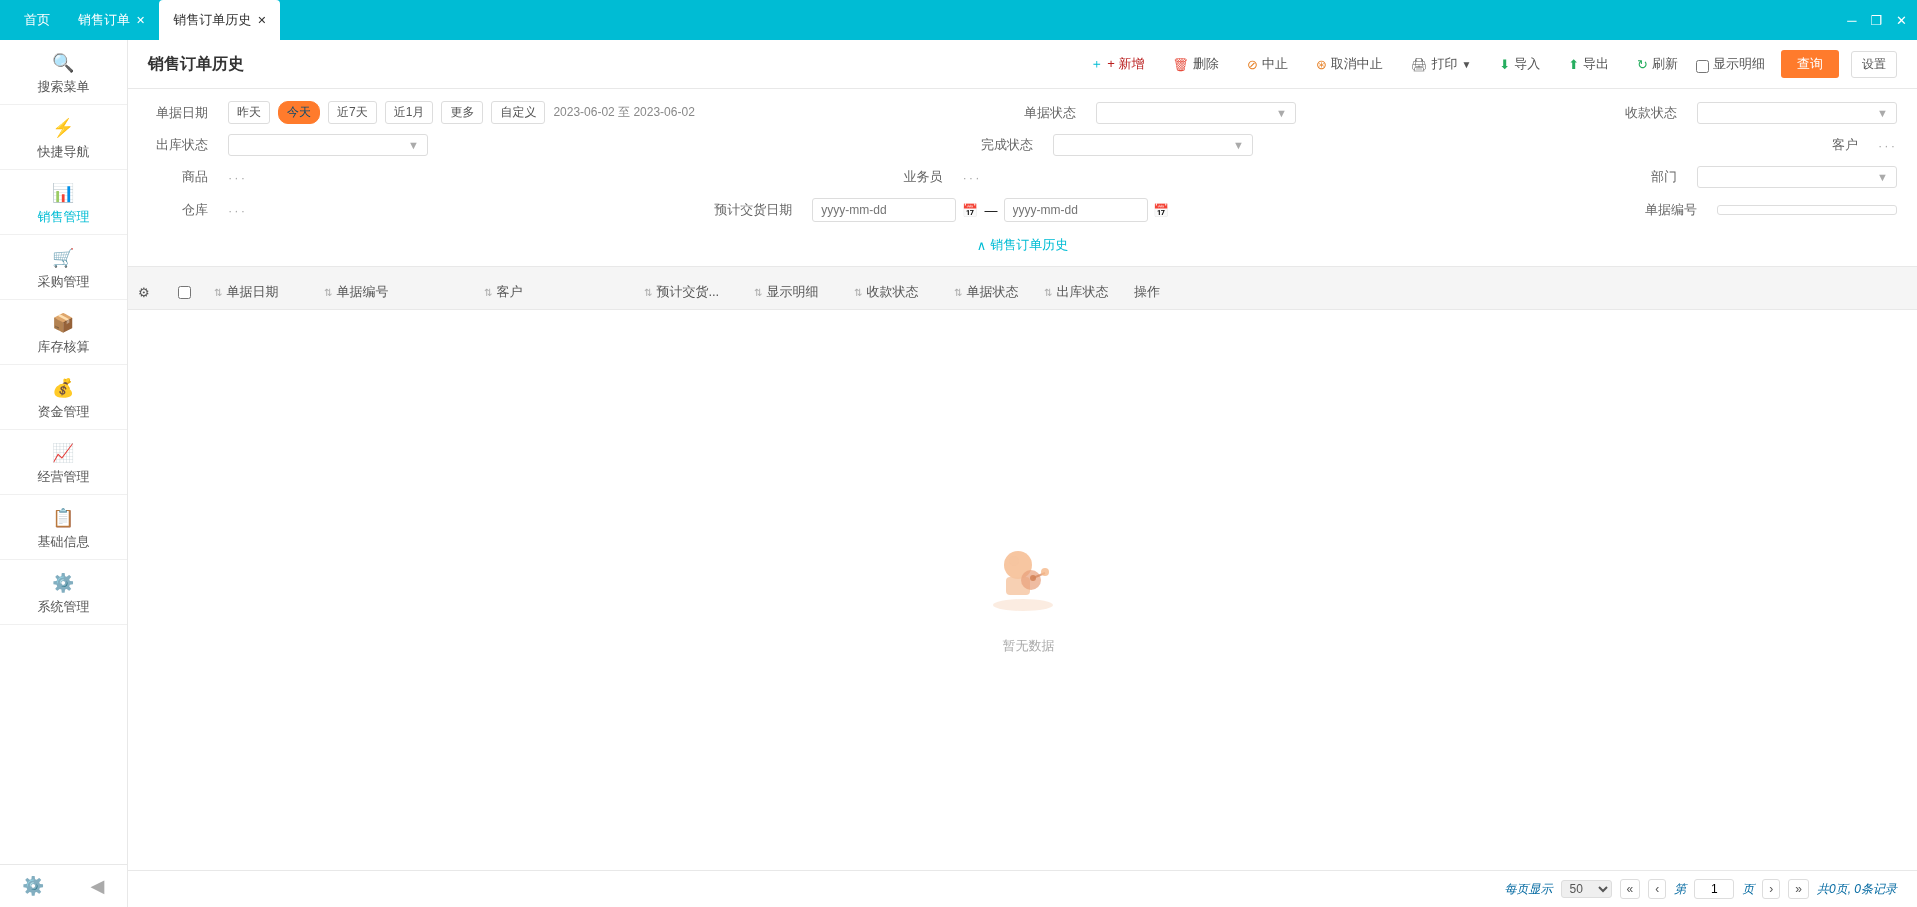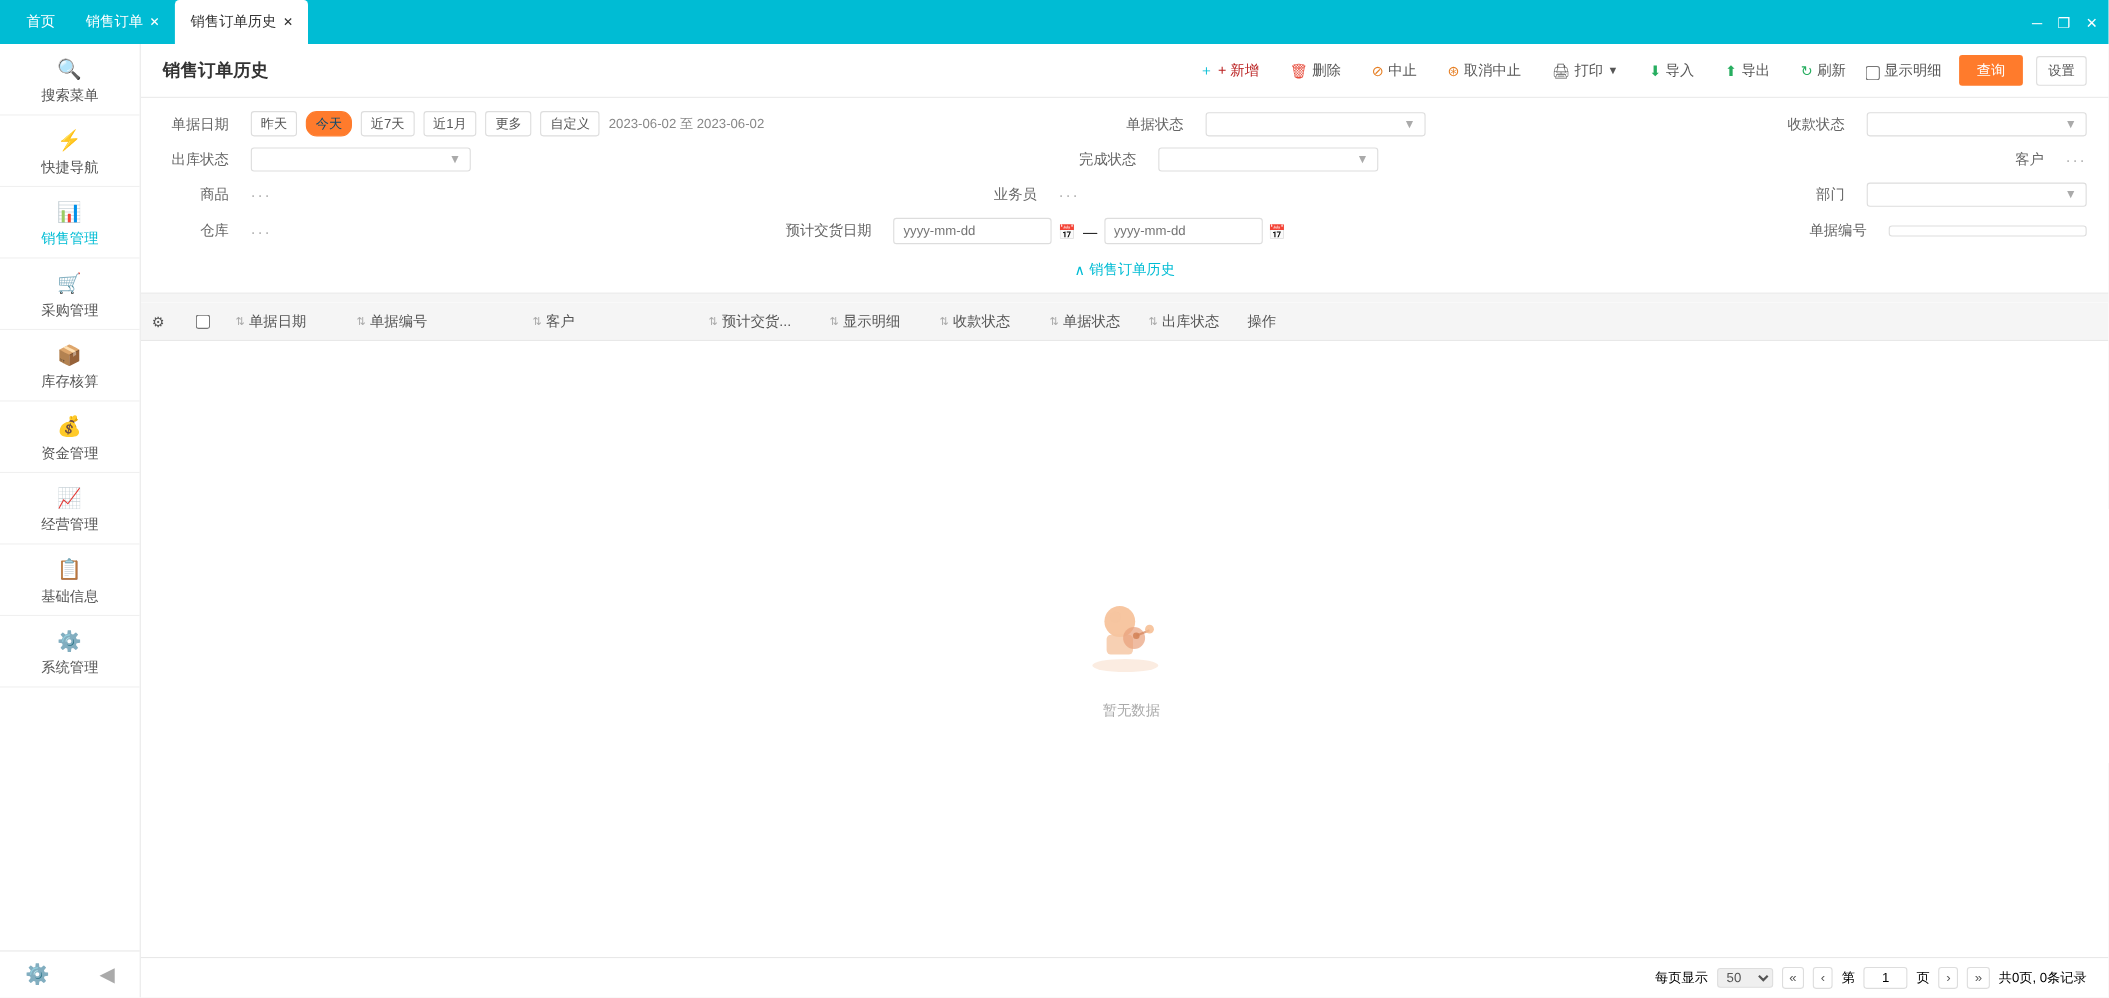--- a/index.html
+++ b/index.html
@@ -273,21 +273,21 @@
     .pagination-bar {
       display: flex;
       align-items: center;
       justify-content: flex-end;
       padding: 8px 20px;
       background: #fff;
       border-top: 1px solid #e8e8e8;
       gap: 8px;
       flex-shrink: 0;
     }
-    .pagination-text { color: #000000; font-size: 12px; }
+    .pagination-text { color: #0369a1; font-size: 12px; font-style: italic; }
     .page-size-select {
       border: 1px solid #ddd;
       border-radius: 3px;
       padding: 0 4px;
       font-size: 12px;
       color: #555;
     }
     .page-nav-btn {
       border: 1px solid #ddd;
       border-radius: 3px;

